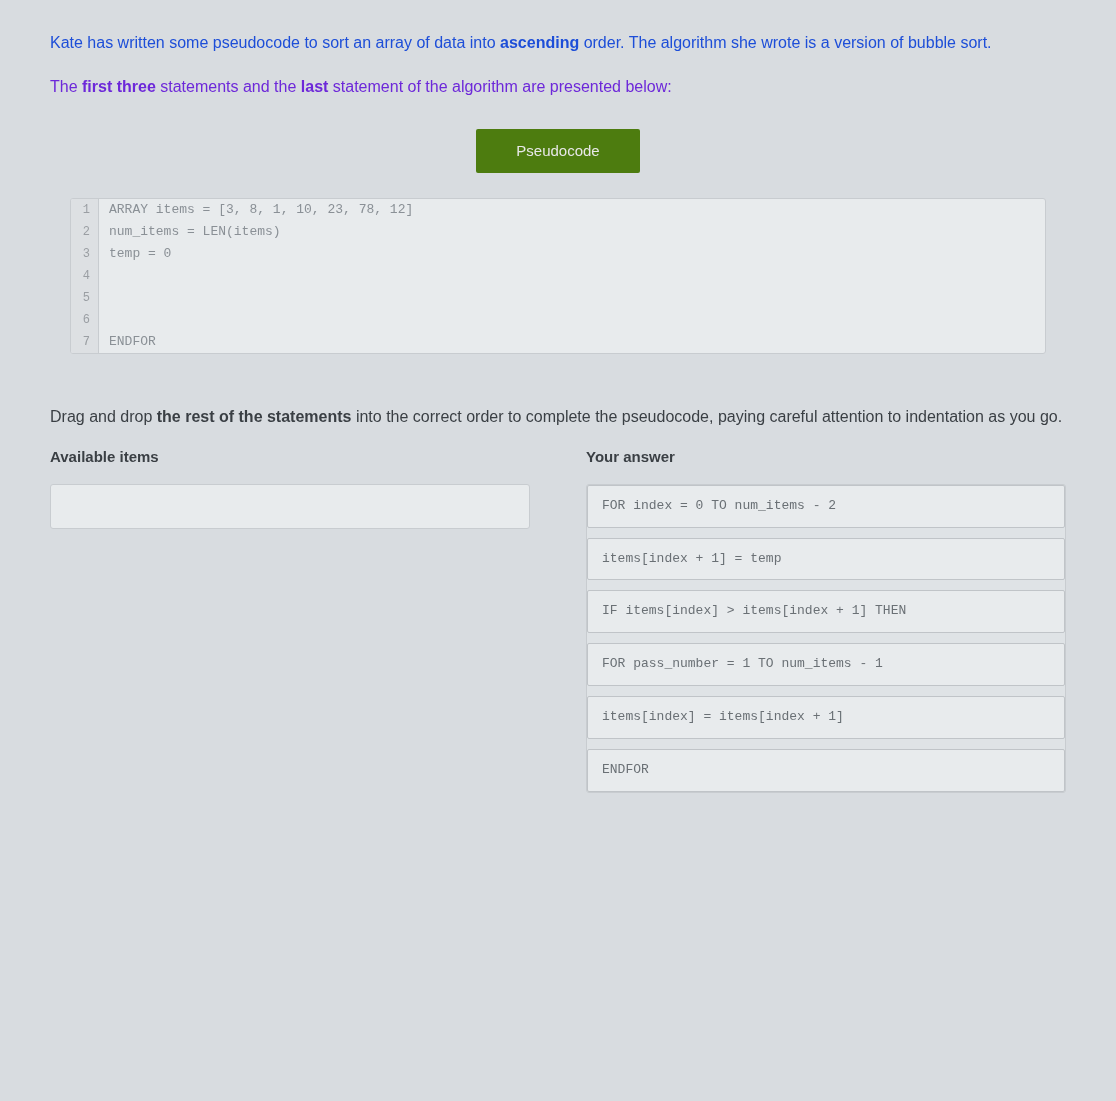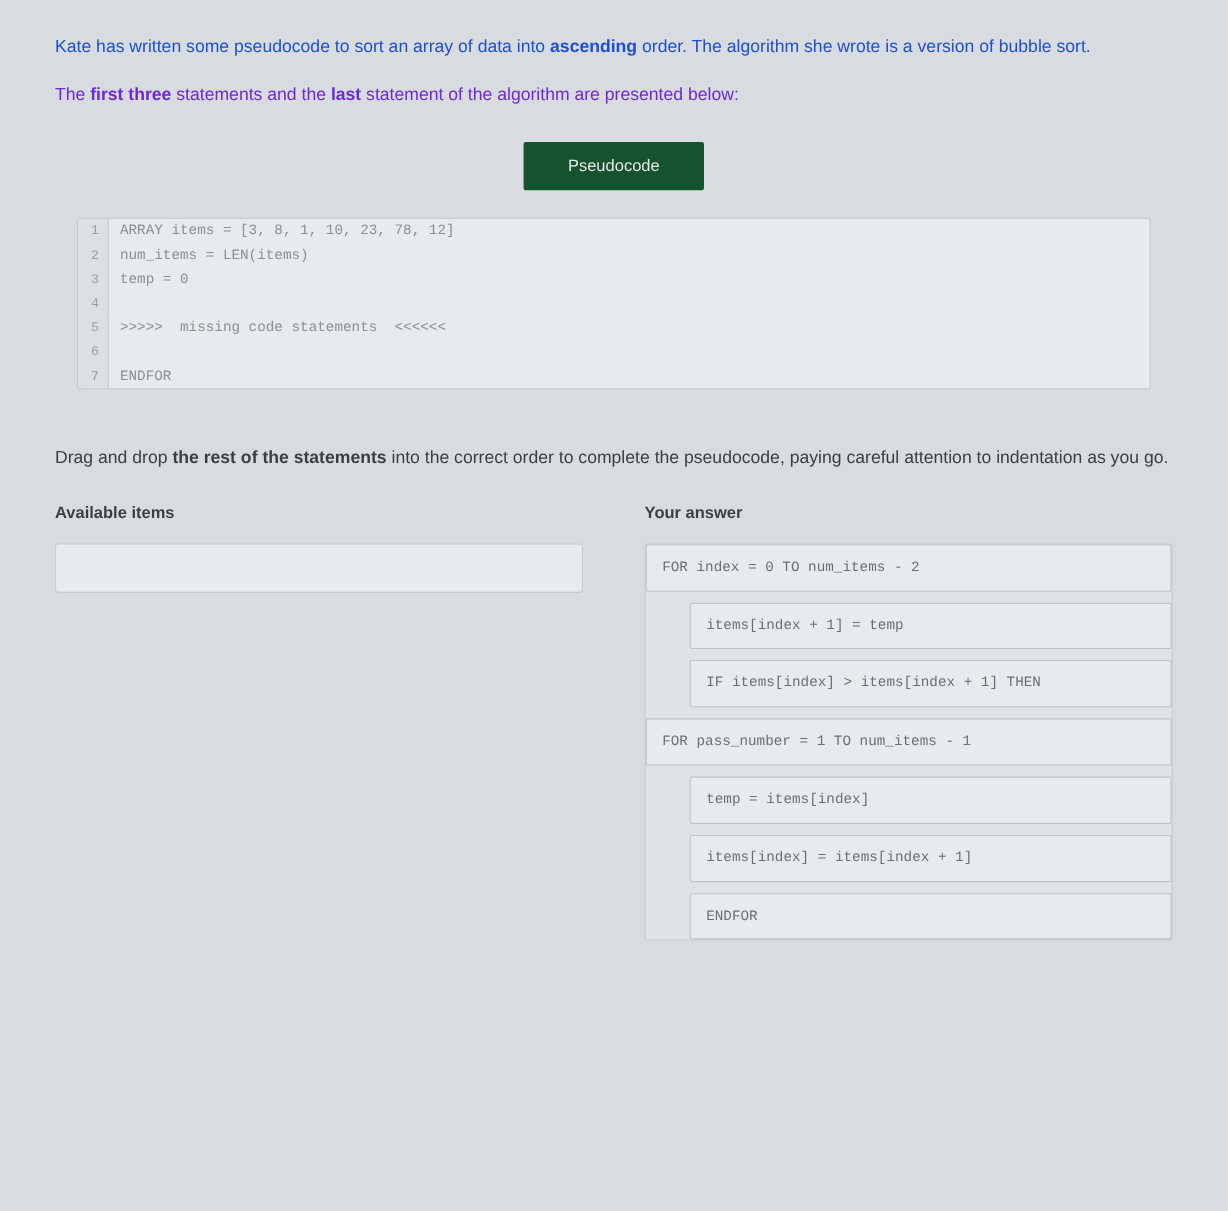--- a/index.html
+++ b/index.html
@@ -25,21 +25,21 @@
     .sub-text {
       margin-bottom: 30px;
       color: #6d28d9;
     }
     .pseudocode-tab-container {
       display: flex;
       justify-content: center;
       margin-bottom: 25px;
     }
     .pseudocode-tab {
-      background: #14532d;
+      background: #4d7c0f;
       color: #e8e8e8;
       padding: 10px 40px;
       font-size: 15px;
       border-radius: 2px;
     }
     .code-block {
       background: #e8ebed;
       border: 1px solid #c8ccd0;
       border-radius: 3px;
       margin: 0 20px 50px 20px;
@@ -66,21 +66,21 @@
       display: flex;
       align-items: center;
       justify-content: flex-end;
     }
     .code-content {
       padding-left: 10px;
       color: #8a9096;
       white-space: pre;
     }
     .instruction-text {
-      margin-bottom: 25px;
+      margin-bottom: 15px;
       color: #3a3f44;
     }
     .columns {
       display: flex;
       gap: 56px;
     }
     .column {
       flex: 1;
     }
     .column-header {
@@ -110,21 +110,20 @@
       margin-bottom: 10px;
       font-family: 'Courier New', Consolas, monospace;
       font-size: 13px;
       color: #6a7075;
       cursor: move;
     }
     .answer-item:last-child {
       margin-bottom: 0;
     }
     .indent-1 {
-      margin-left: 40px;
     }
   </style>
 </head>
 <body>
 
 <p class="intro-text">
   <span>Kate has written some pseudocode to sort an array of data into </span><b>ascending</b><span> order. The algorithm she wrote is a version of bubble sort.</span>
 </p>
 
 <p class="sub-text">
@@ -147,21 +146,20 @@
   <div class="code-line">
     <div class="line-number">3</div>
     <div class="code-content">temp = 0</div>
   </div>
   <div class="code-line">
     <div class="line-number">4</div>
     <div class="code-content"></div>
   </div>
   <div class="code-line">
     <div class="line-number">5</div>
-    <div class="code-content">&gt;&gt;&gt;&gt;&gt;  missing code statements  &lt;&lt;&lt;&lt;&lt;&lt;</div>
   </div>
   <div class="code-line">
     <div class="line-number">6</div>
     <div class="code-content"></div>
   </div>
   <div class="code-line">
     <div class="line-number">7</div>
     <div class="code-content">ENDFOR</div>
   </div>
 </div>
@@ -175,18 +173,17 @@
     <div class="column-header">Available items</div>
     <div class="available-area"></div>
   </div>
   <div class="column">
     <div class="column-header">Your answer</div>
     <div class="answer-area">
       <div class="answer-item">FOR index = 0 TO num_items - 2</div>
       <div class="answer-item indent-1">items[index + 1] = temp</div>
       <div class="answer-item indent-1">IF items[index] &gt; items[index + 1] THEN</div>
       <div class="answer-item">FOR pass_number = 1 TO num_items - 1</div>
-      <div class="answer-item indent-1">temp = items[index]</div>
       <div class="answer-item indent-1">items[index] = items[index + 1]</div>
       <div class="answer-item indent-1">ENDFOR</div>
     </div>
   </div>
 </div>
 
 </body></html>

